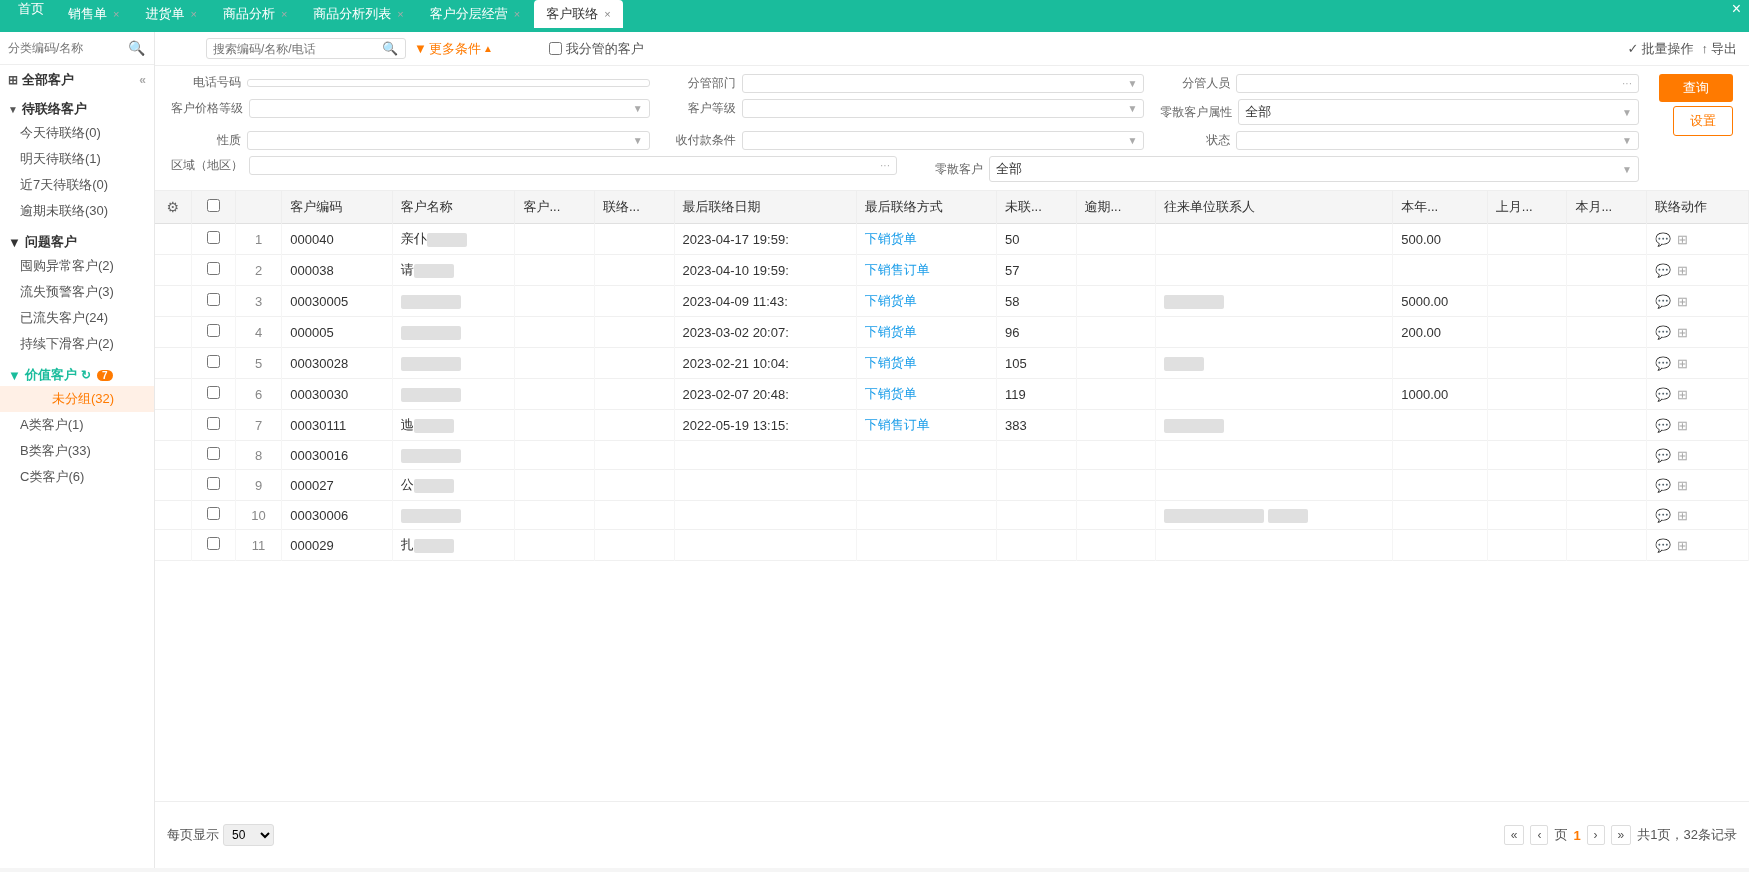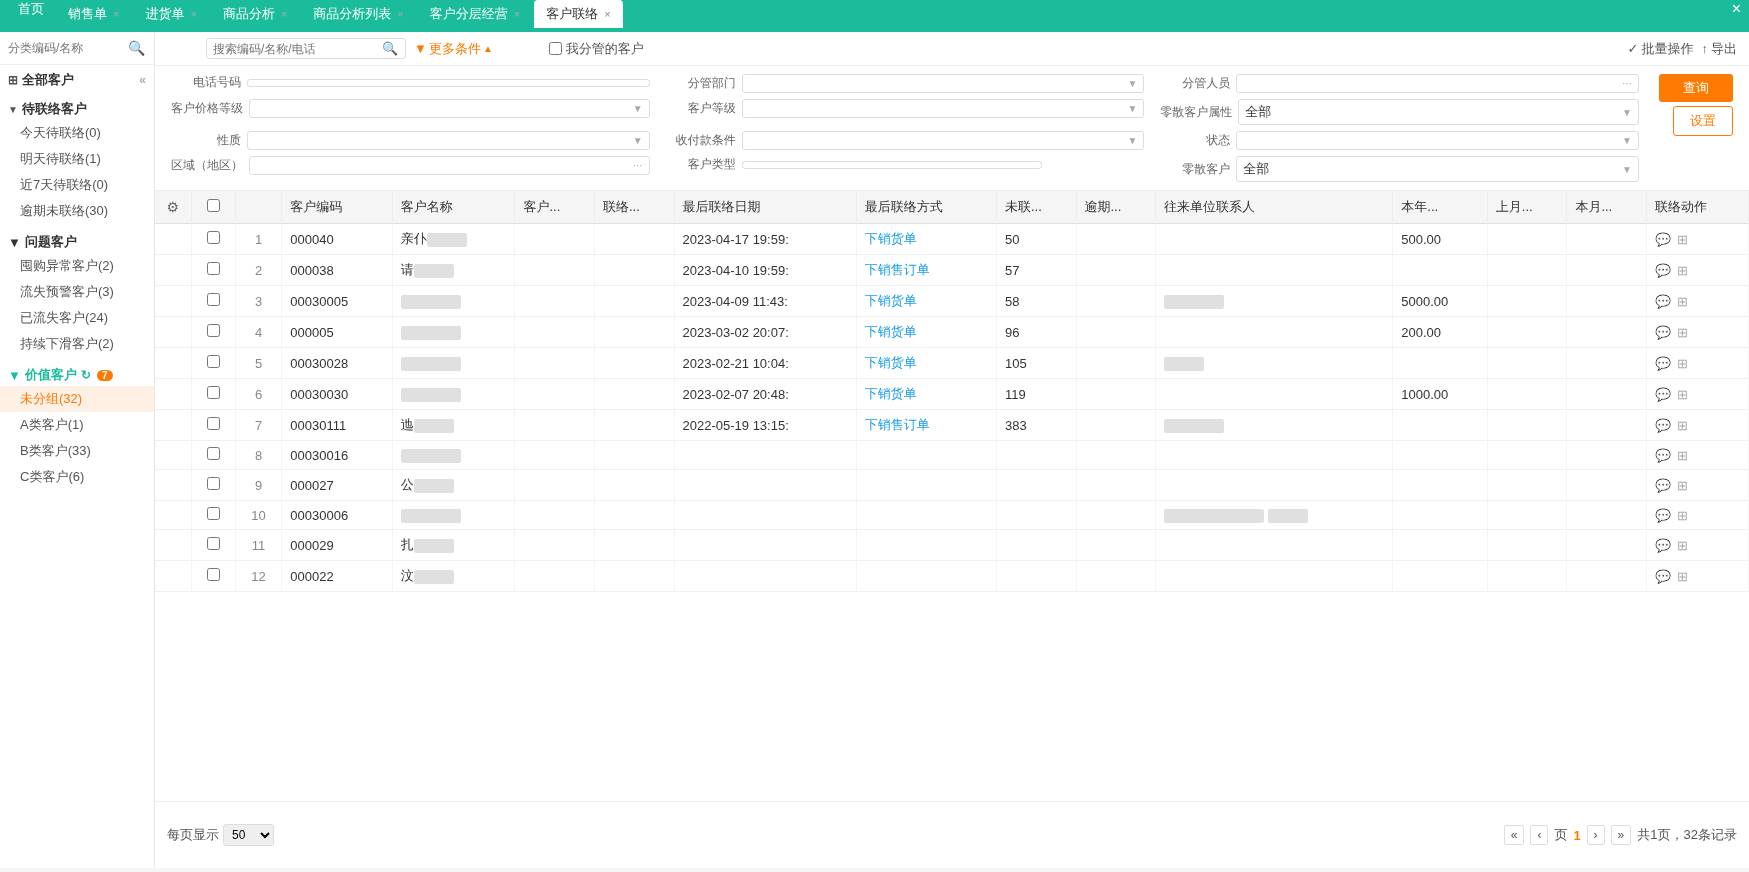--- a/index.html
+++ b/index.html
@@ -101,21 +101,21 @@
       align-items: center;
       gap: 4px;
     }
     .sidebar-group-label .triangle { font-size: 10px; color: #555; }
     .sidebar-item {
       padding: 4px 8px 4px 20px;
       color: #555;
       font-size: 12px;
       cursor: pointer;
     }
-    .sidebar-item.active { background: #fff0e6; color: #ff7a00; }
+    .sidebar-item.active { background: #fff0e6; color: #ff7a00; text-align: center; }
 
     .sidebar-group-label2 {
       color: #333;
       font-size: 12px;
       font-weight: bold;
       padding: 5px 8px 2px 8px;
       display: flex;
       align-items: center;
       gap: 4px;
       margin-top: 4px;
@@ -513,26 +513,20 @@
 
           <div class="adv-filter-row" style="margin-bottom:0;">
             <div class="adv-field">
               <label>区域（地区）</label>
               <div class="field-input" style="flex:1;">
                 <span></span>
                   <span style="color:#aaa; font-size:10px;">···</span>
               </div>
             </div>
             <div class="adv-field">
-              <label>客户类型</label>
-              <div class="field-input" style="flex:1; max-width:300px;">
-                <span></span>
-              </div>
-            </div>
-            <div class="adv-field">
               <label>零散客户</label>
               <div class="field-input" style="flex:1;">
                 <span>全部</span>
                 <span class="chevron">▼</span>
               </div>
             </div>
           </div>
         </div>
         <div class="btn-group-right">
           <button class="btn-query">查询</button>
@@ -854,47 +848,20 @@
     <td></td>
     <td></td>
     <td></td>
     <td>
       <div class="action-icons">
         <span class="action-icon">💬</span>
         <span class="action-icon">⊞</span>
       </div>
     </td>
   </tr>
-            <tr>
-    <td class="td-center"></td>
-    <td class="td-center checkbox-cell"><input type="checkbox" style=""></td>
-    <td class="td-center row-num">12</td>
-    <td>000022</td>
-    <td>汶<span class="blurred-sm"></span></td>
-    <td></td>
-    <td></td>
-    <td></td>
-    <td>
-      
-    </td>
-    <td></td>
-    <td></td>
-    <td>
-      
-    </td>
-    <td></td>
-    <td></td>
-    <td></td>
-    <td>
-      <div class="action-icons">
-        <span class="action-icon">💬</span>
-        <span class="action-icon">⊞</span>
-      </div>
-    </td>
-  </tr>
           </tbody>
       </table>
     </div>
 
     <div class="table-footer">
       <div class="footer-per-page">
         <span>每页显示</span>
         <select>
           <option>50</option>
           <option>20</option>

